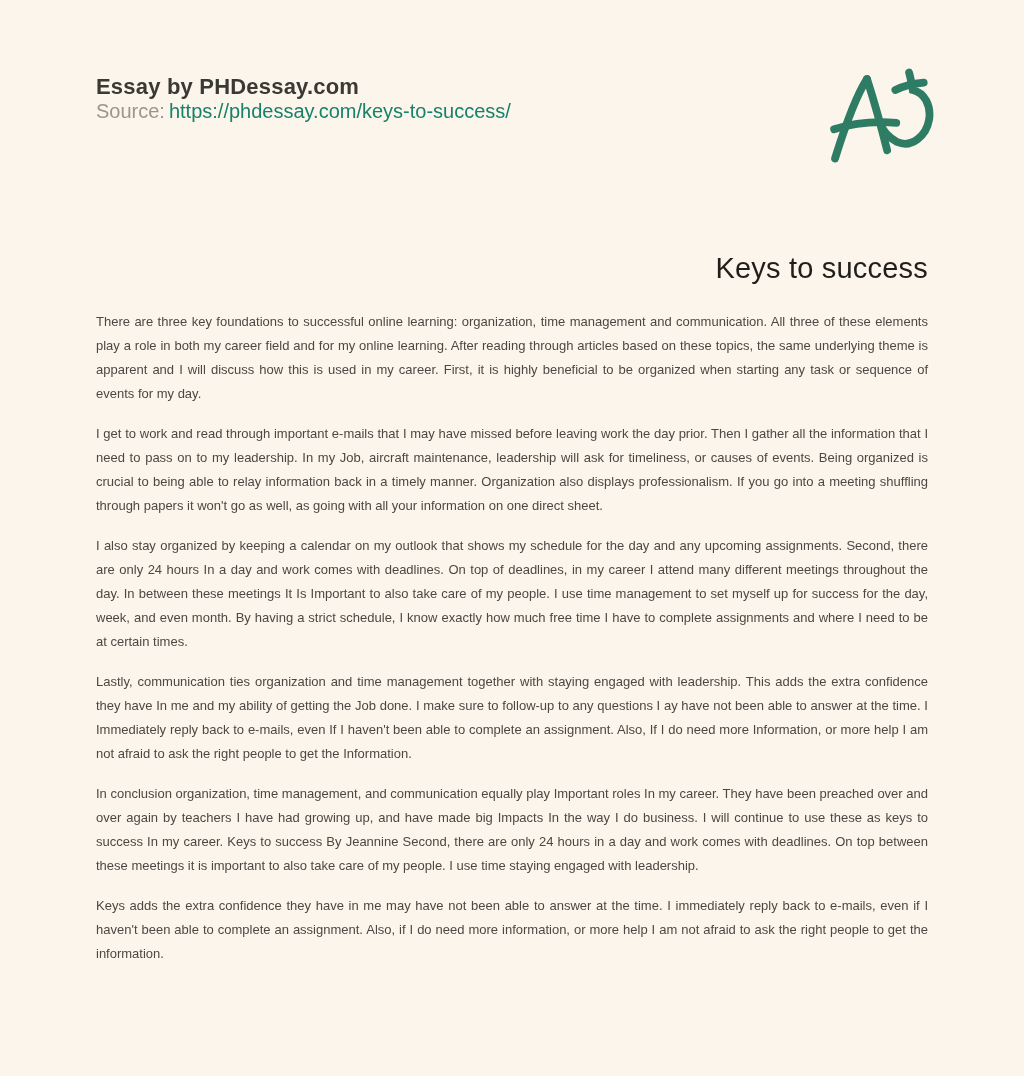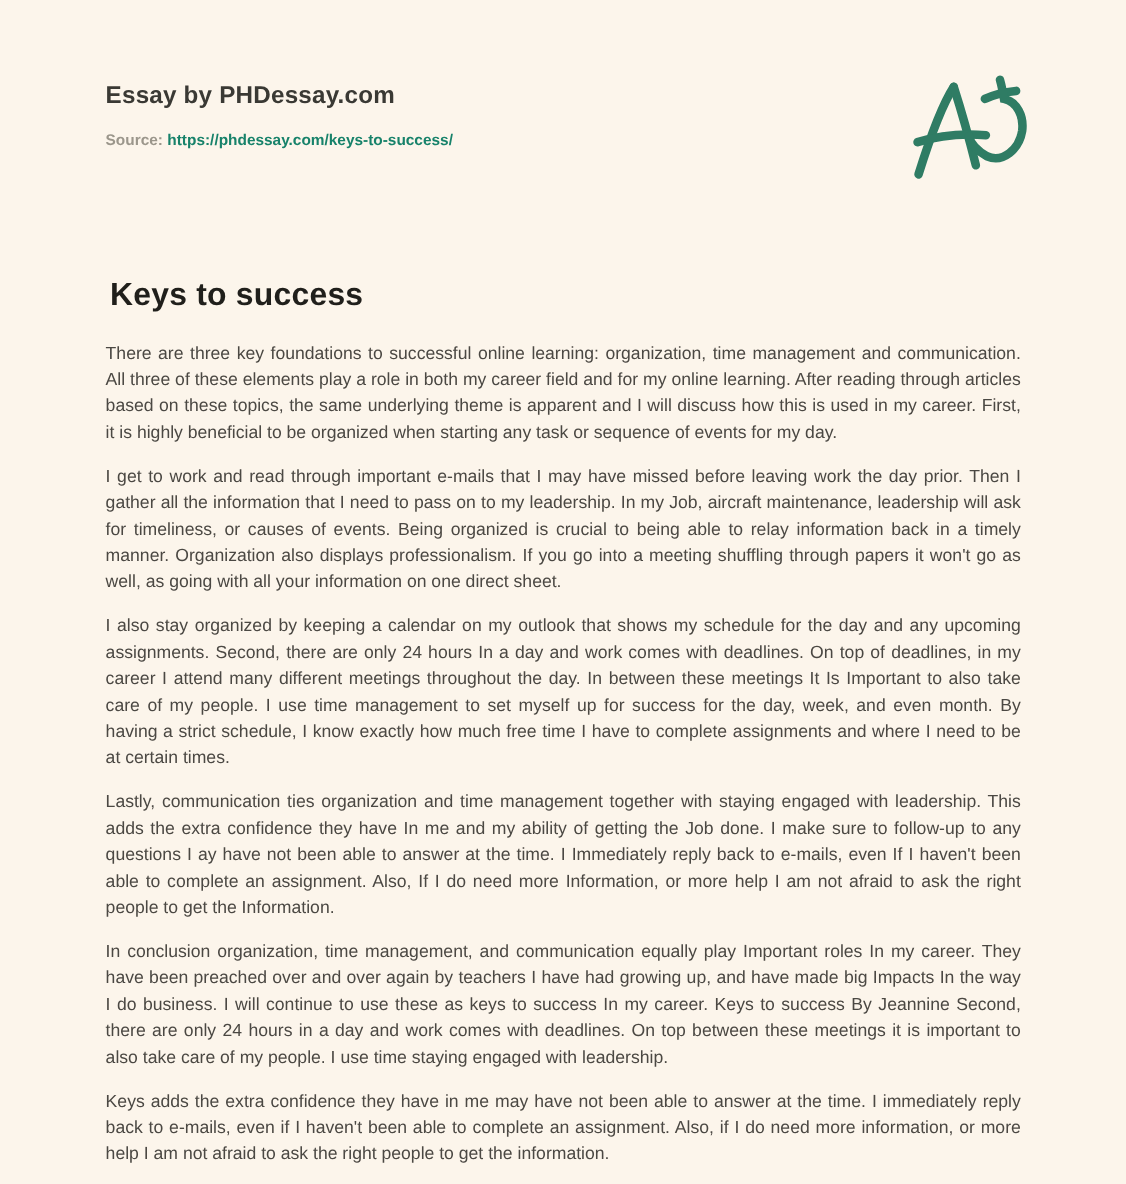--- a/index.html
+++ b/index.html
@@ -26,48 +26,47 @@
     padding-top: 74px;
   }
   .byline {
     margin: 0;
     font-size: 22px;
     font-weight: 700;
     letter-spacing: 0.2px;
     color: #3a3934;
   }
   .source-line {
-    margin-top: 19px;
-    font-size: 14px;
+    font-size: 20px;
     color: #9b968b;
-    font-weight: bold;
   }
   .source-line a {
     color: #17826a;
     text-decoration: none;
     margin-left: 4px;
   }
   .logo {
     width: 112px;
     height: 96px;
     margin-top: -6px;
     margin-right: -6px;
     flex: 0 0 auto;
   }
   .logo svg { width: 100%; height: 100%; }
   .essay-title {
     margin: 88px 0 0 4px;
     font-size: 29px;
-    font-weight: 700;
+    font-weight: 400;
     color: #201f1b;
     letter-spacing: 0.2px;
+    text-align: right;
   }
   .essay-body p {
     margin: 0 0 16px 0;
-    font-size: 16px;
+    font-size: 13px;
     line-height: 24px;
     color: #4b4843;
     text-align: justify;
   }
   .essay-body p:first-of-type { margin-top: 25px; }
 </style>
 </head>
 <body>
 
 <div class="page">

